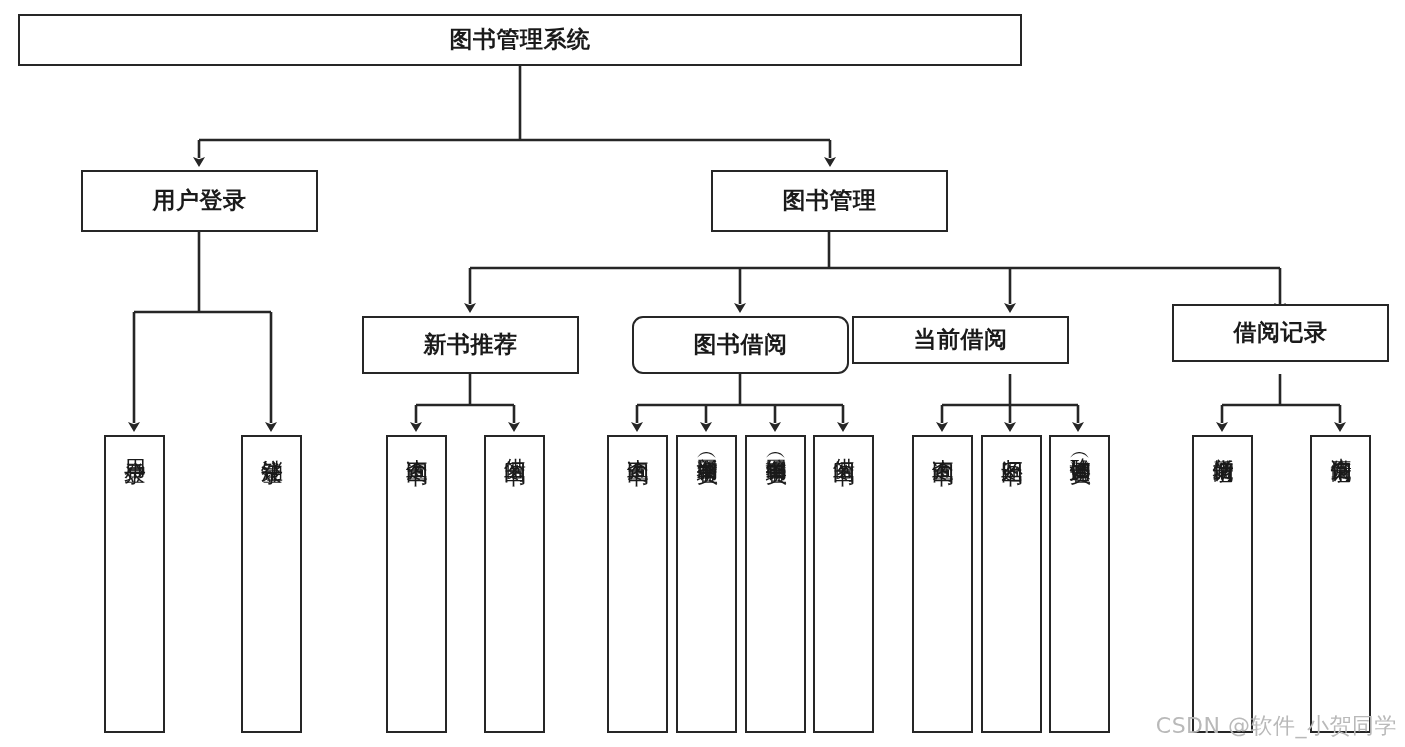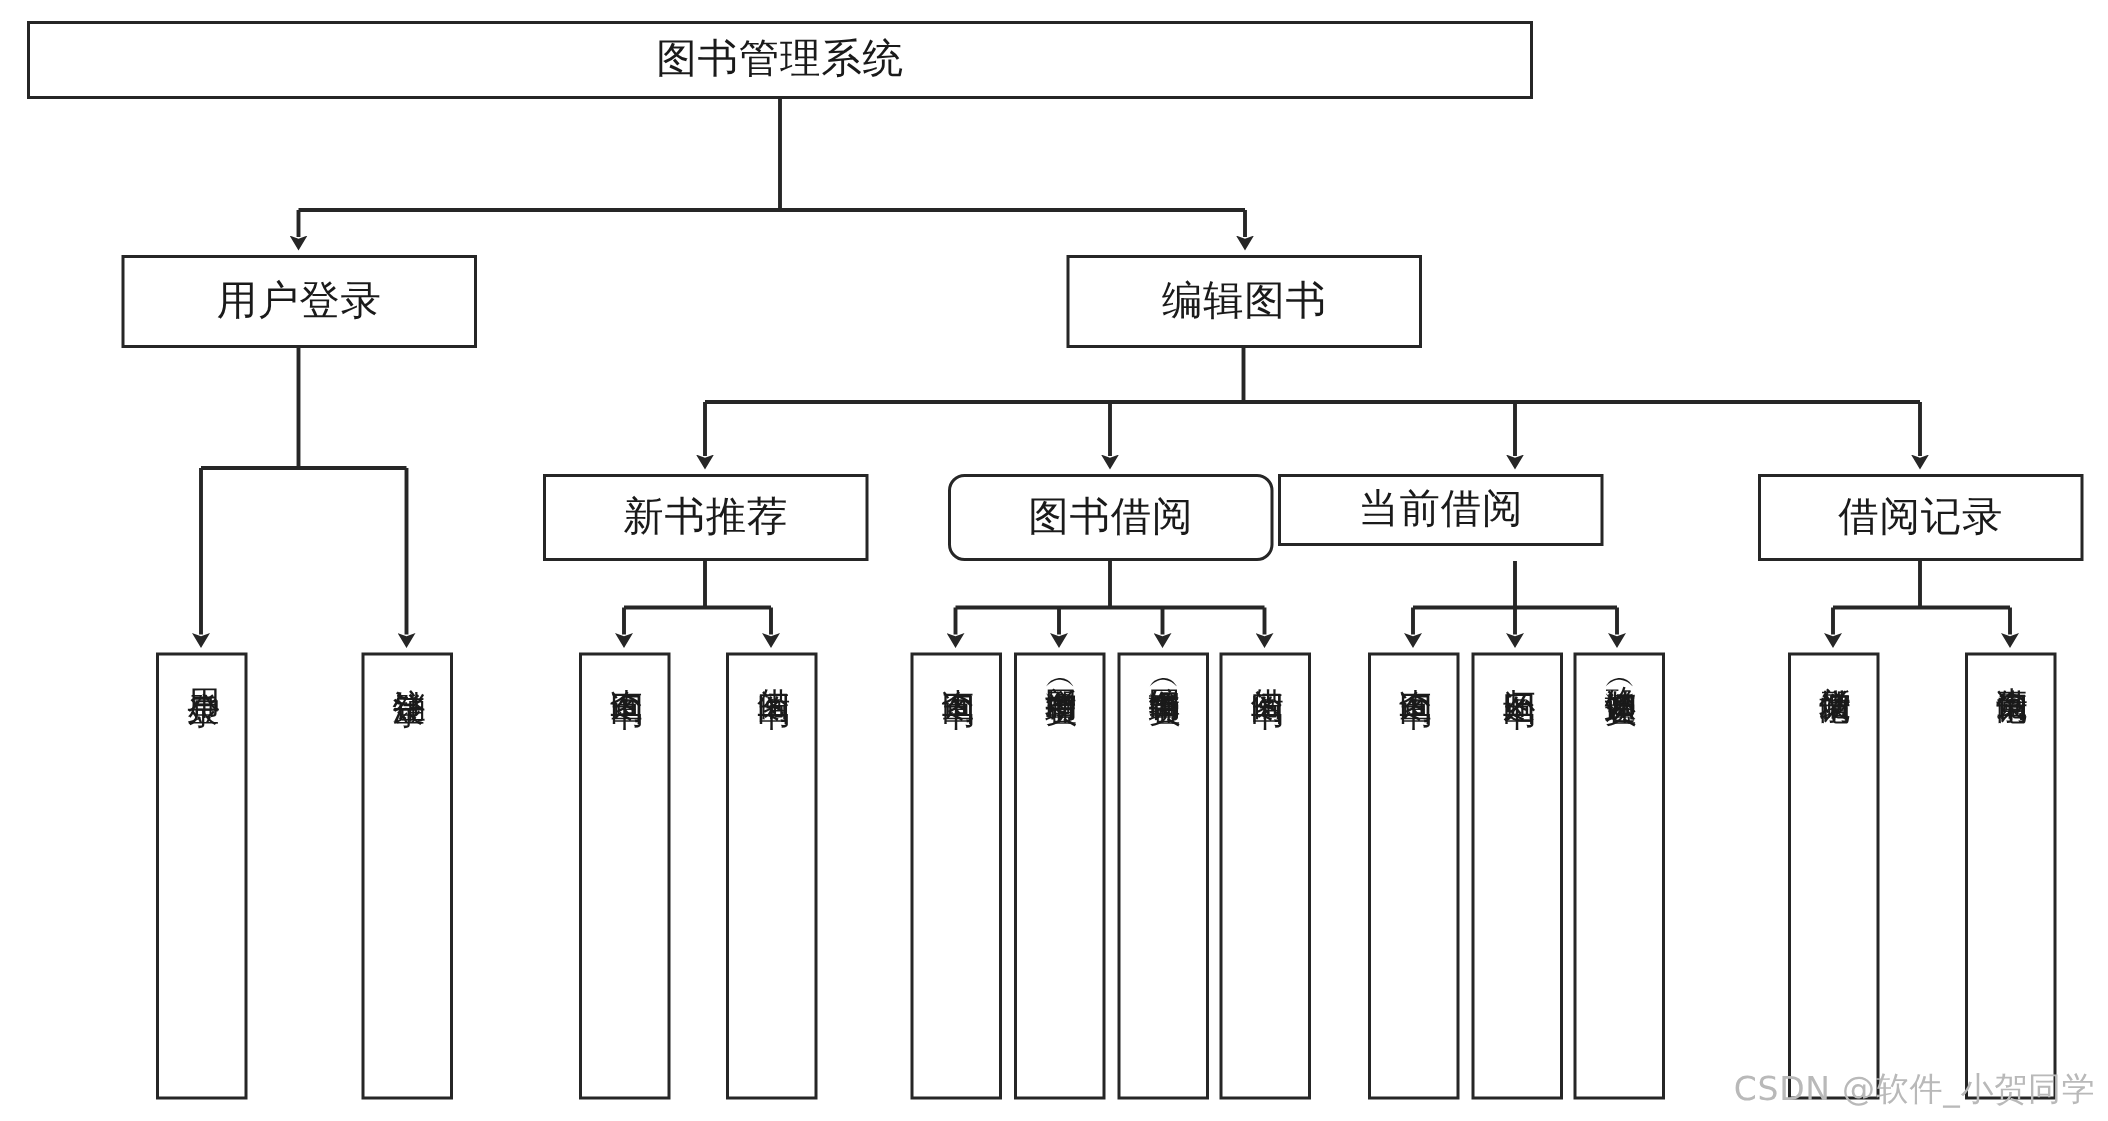--- a/index.html
+++ b/index.html
@@ -37,22 +37,23 @@
     justify-content: center;
     overflow: hidden;
   }
   .node .label {
     color: #1a1a1a;
     text-align: center;
     line-height: 1.12;
     letter-spacing: 0.5px;
   }
   .node.horizontal .label {
-    font-size: 27px;
+    font-size: 23px;
     writing-mode: horizontal-tb;
+    font-weight: bold;
   }
   .node.vertical {
     align-items: flex-start;
     justify-content: center;
     padding-top: 4px;
   }
   .node.vertical .label {
     writing-mode: vertical-rl;
     text-orientation: upright;
     font-size: 22px;
@@ -131,33 +132,33 @@
   </svg>
 
   <div class="node horizontal" style="left:18px; top:14px; width:1004px; height:52px;">
     <span class="label">图书管理系统</span>
   </div>
 
   <div class="node horizontal" style="left:81px; top:170px; width:237px; height:62px;">
     <span class="label">用户登录</span>
   </div>
   <div class="node horizontal" style="left:711px; top:170px; width:237px; height:62px;">
-    <span class="label">编辑图书</span>
+    <span class="label">图书管理</span>
   </div>
 
   <div class="node horizontal" style="left:362px; top:316px; width:217px; height:58px;">
     <span class="label">新书推荐</span>
   </div>
   <div class="node horizontal" style="left:632px; top:316px; width:217px; height:58px;border-radius:11px;">
     <span class="label">图书借阅</span>
   </div>
   <div class="node horizontal" style="left:852px; top:316px; width:217px; height:48px;">
     <span class="label">当前借阅</span>
   </div>
-  <div class="node horizontal" style="left:1172px; top:316px; width:217px; height:58px;">
+  <div class="node horizontal" style="left:1172px; top:304px; width:217px; height:58px;">
     <span class="label">借阅记录</span>
   </div>
 
   <div class="node vertical" style="left:104px; top:435px; width:61px; height:298px;">
     <span class="label">用户登录</span>
   </div>
   <div class="node vertical" style="left:241px; top:435px; width:61px; height:298px;">
     <span class="label">注销登录</span>
   </div>
 

